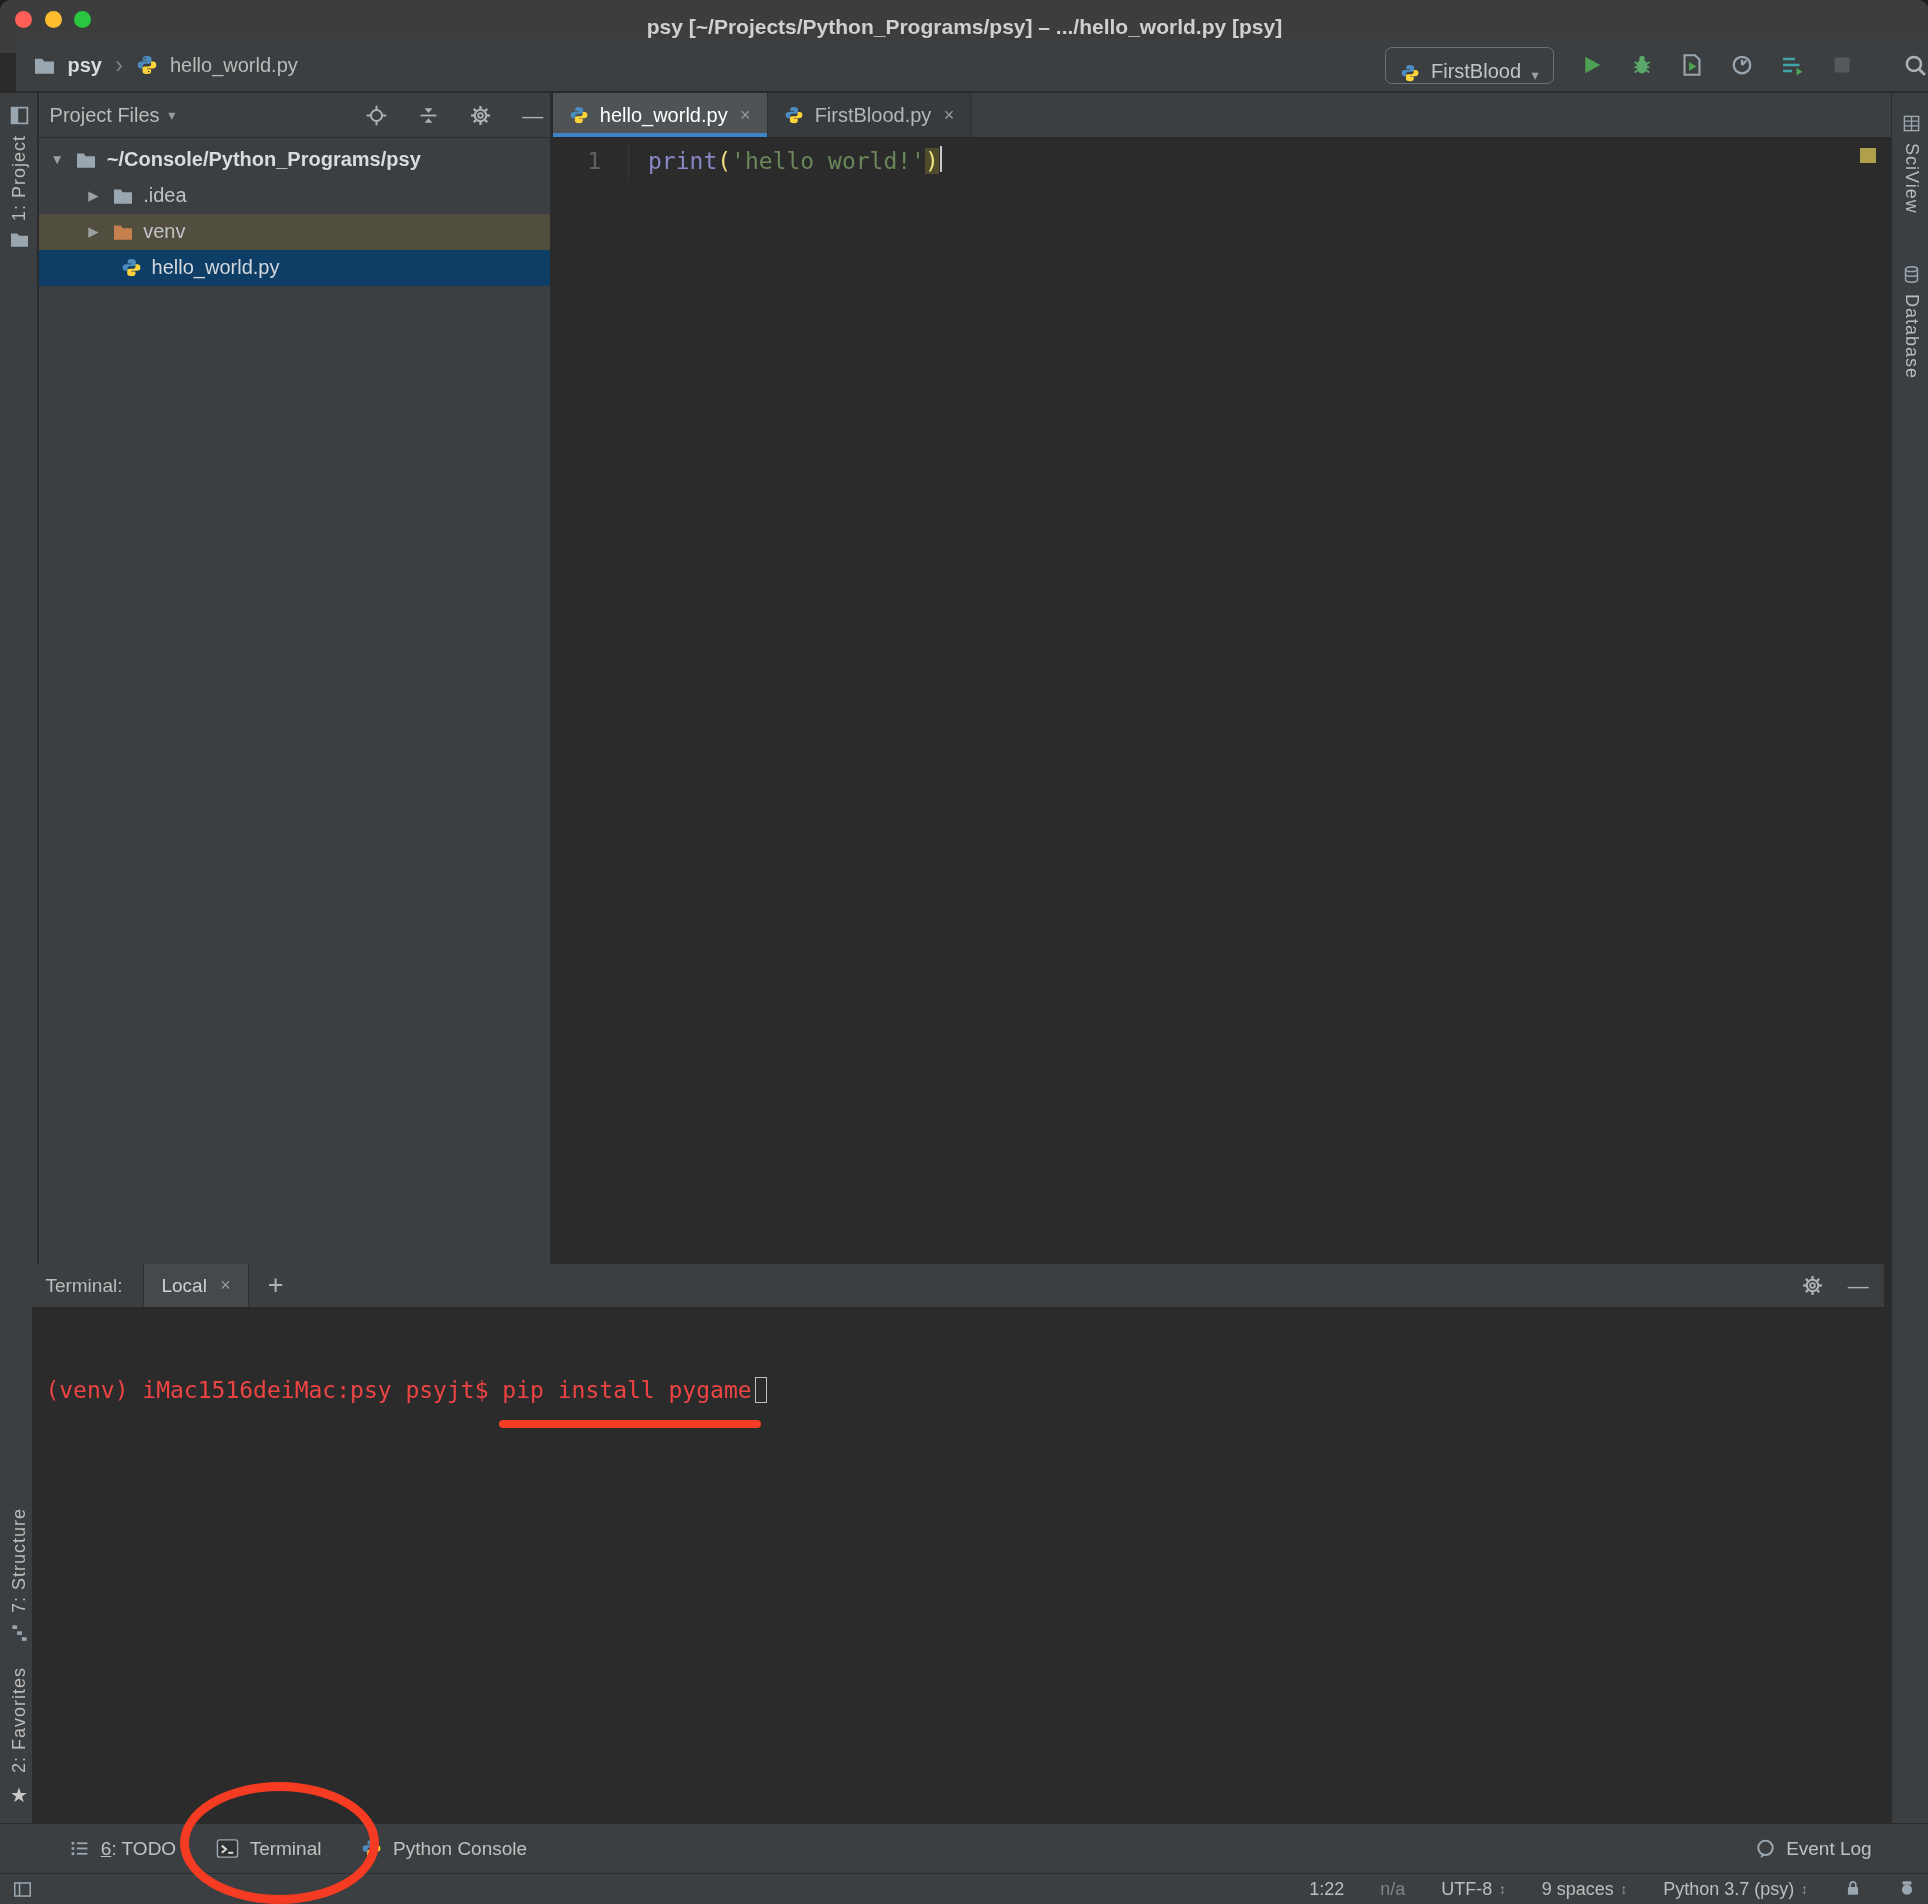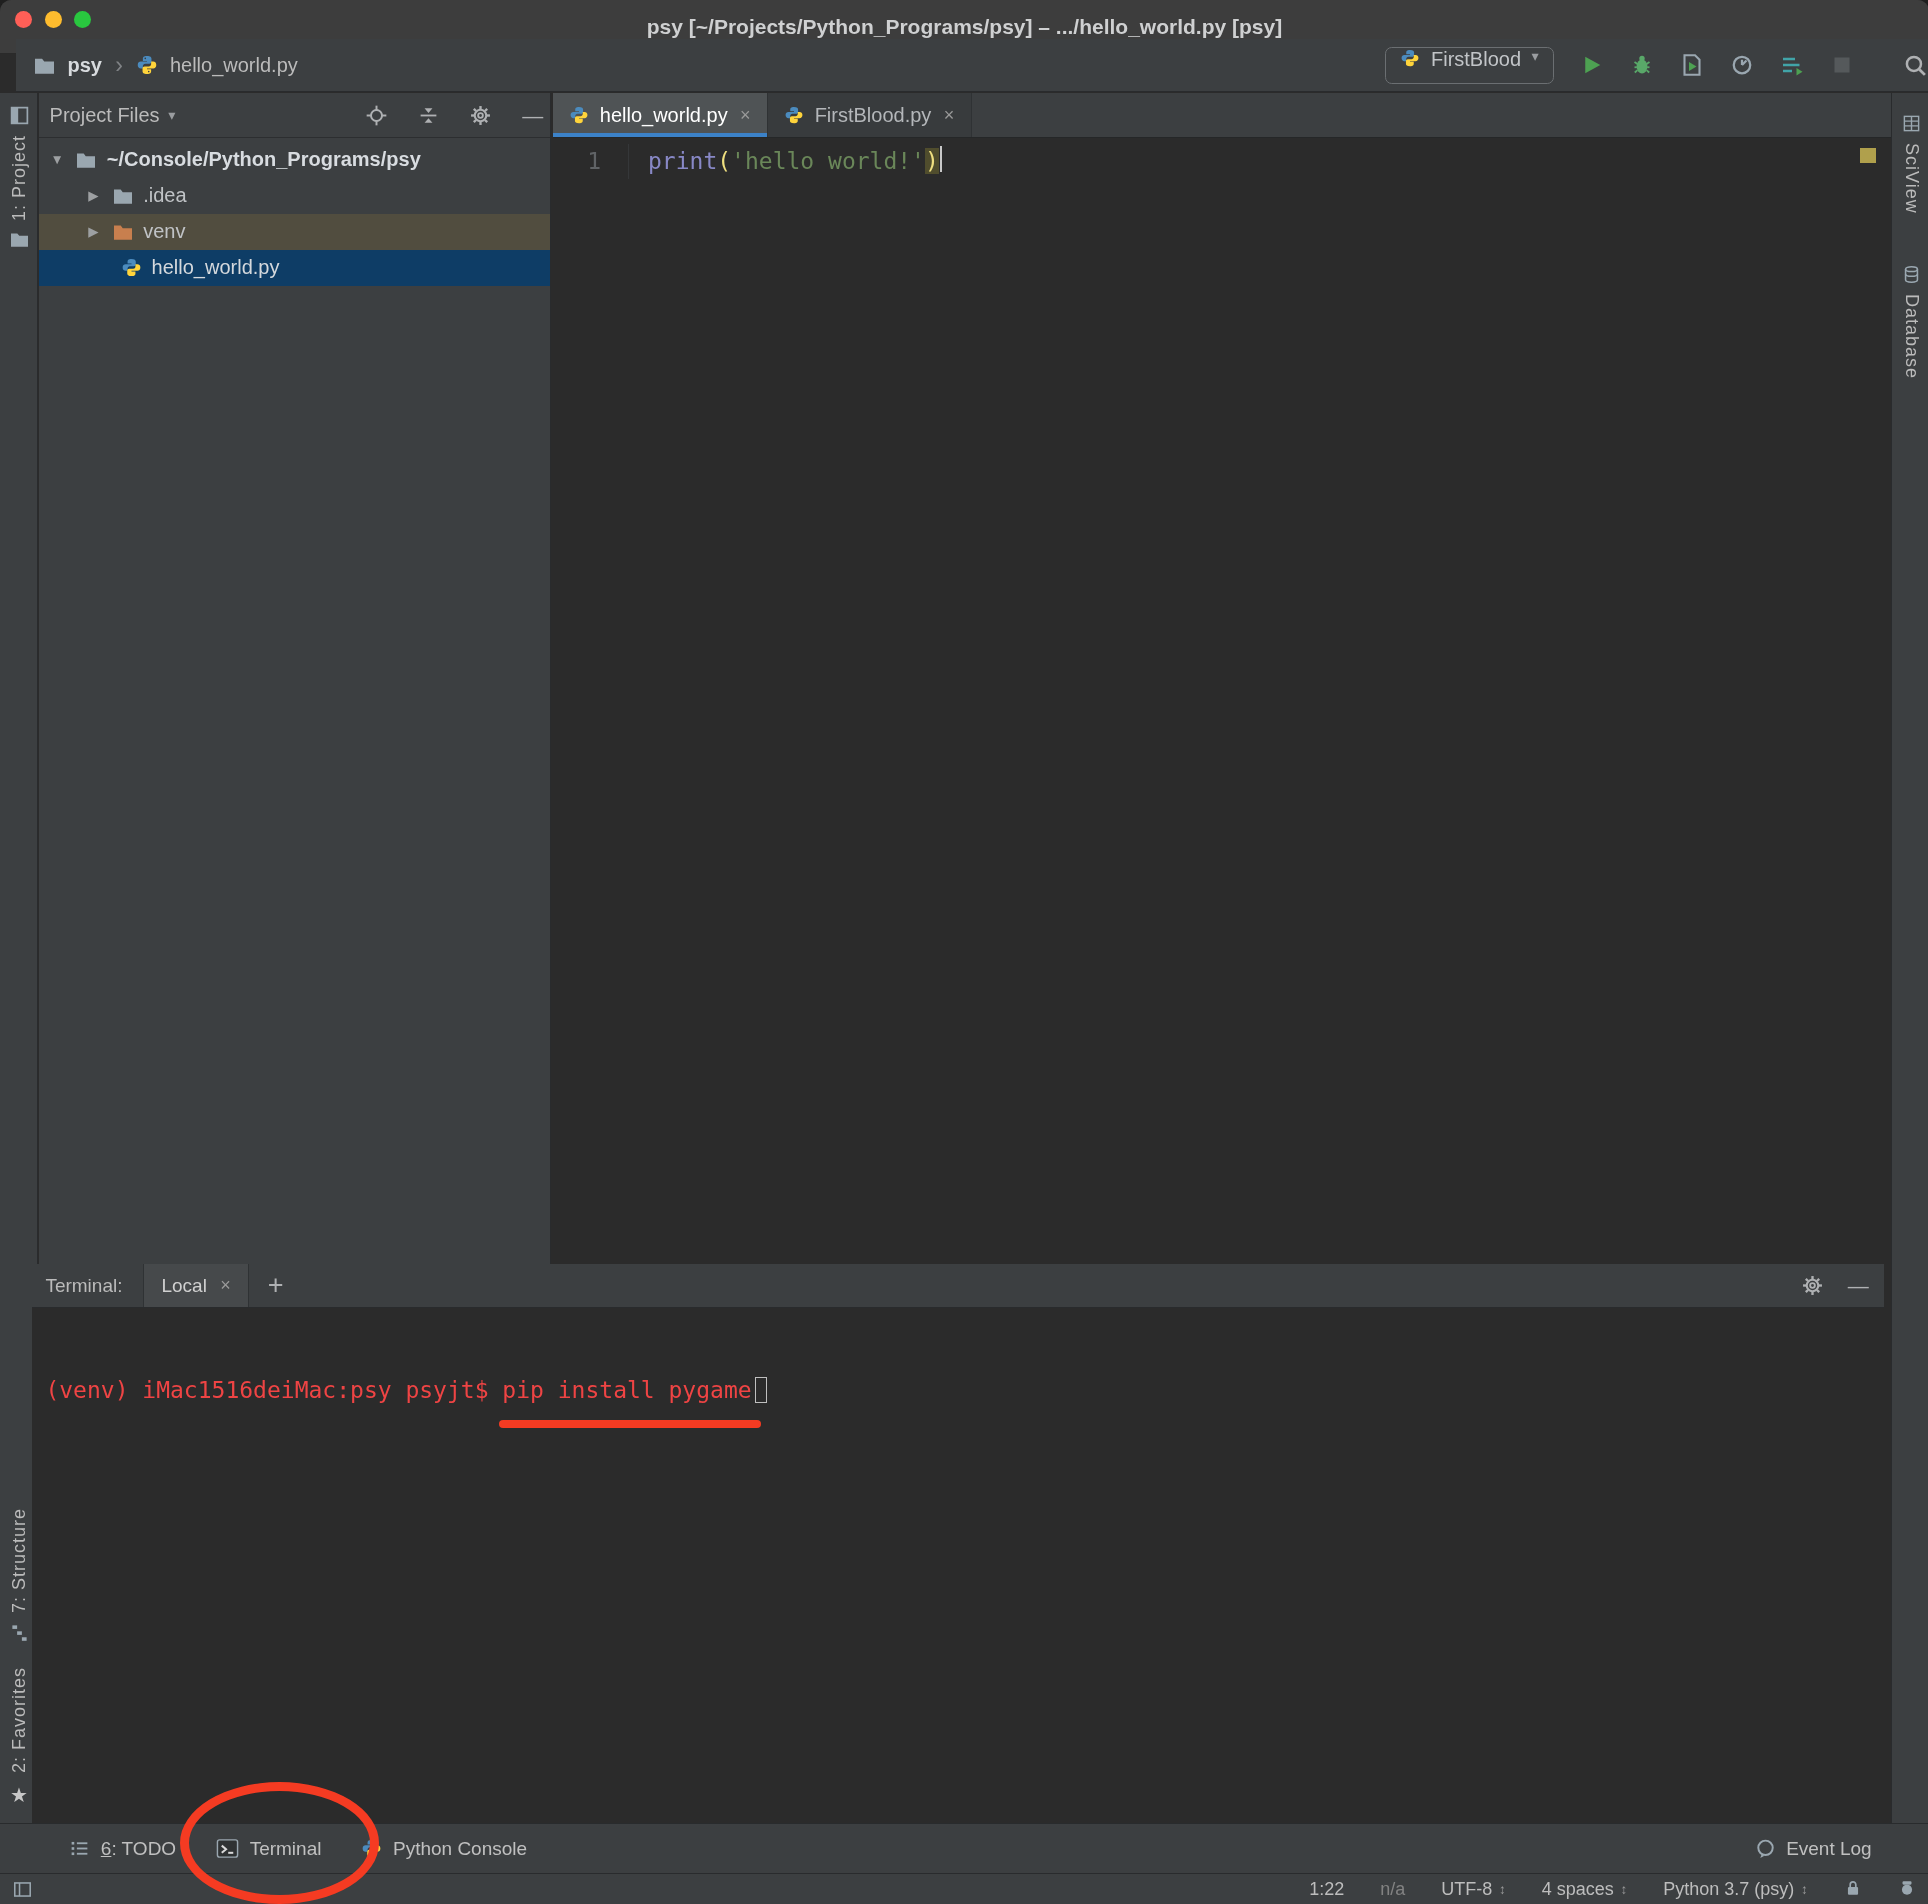--- a/index.html
+++ b/index.html
@@ -18,21 +18,21 @@
   .tl.red { background:#ff5f57; } .tl.yellow { background:#febc2e; } .tl.green { background:#29c73f; }
   .title-text { width:100%; text-align:center; color:#cfd0d1; font-size:21px; font-weight:bold; }
 
   
   .navbar { position:absolute; left:16px; top:39px; width:1929px; height:53px; background:#3c3f41;
             border-bottom:1px solid #292b2d; display:flex; align-items:center; padding:0 17px; }
   .crumbs { display:flex; align-items:center; gap:11.5px; color:#bbbbbb; font-size:20px; }
   .crumb.bold { color:#d8dbde; font-weight:bold; }
   .crumb-sep { color:#808386; font-size:23px; margin:0 1.9px; }
   .run-area { margin-left:auto; display:flex; align-items:center; gap:26px; }
-  .run-config { display:flex; align-items:flex-start; gap:10.5px; height:37px; padding:0 14.3px;
+  .run-config { display:flex; align-items:flex-end; gap:10.5px; height:37px; padding:0 14.3px;
                 border:1px solid #6b6f72; border-radius:6.7px; color:#c2c5c8; font-size:20px; }
   .dd-arrow { color:#9a9da0; font-size:14.3px; }
   .tbtn { cursor:pointer; }
   .tbtn.disabled { opacity:.55; }
   .tbtn.search { margin-left:23px; }
 
   
   .tool-strip { position:absolute; top:93px; height:1730px; width:38px; background:#3c3f41; }
   .tool-strip.left  { left:0;  border-right:1px solid #292b2d; }
   .tool-strip.right { right:0; border-left:1px solid #292b2d; }
@@ -489,21 +489,21 @@
         </svg>
     </span>
     <div class="sb-right">
       <span class="sb-item">1:22</span>
       <span class="sb-item sb-dim">n/a</span>
       <span class="sb-item">
           <span>UTF-8</span>
           <span class="spin">↕</span>
         </span>
       <span class="sb-item">
-          <span>4 spaces</span>
+          <span>9 spaces</span>
           <span class="spin">↕</span>
         </span>
       <span class="sb-item">
           <span>Python 3.7 (psy)</span>
           <span class="spin">↕</span>
         </span>
       <span class="icon">
         <svg width="18" height="18" viewBox="0 0 16 16">
             <rect x="3.5" y="7" width="9" height="7" rx="1" fill="#9aa7b0"></rect>
             <path d="M5.5 7V5a2.5 2.5 0 0 1 5 0v2" fill="none" stroke="#9aa7b0" stroke-width="1.5"></path>

